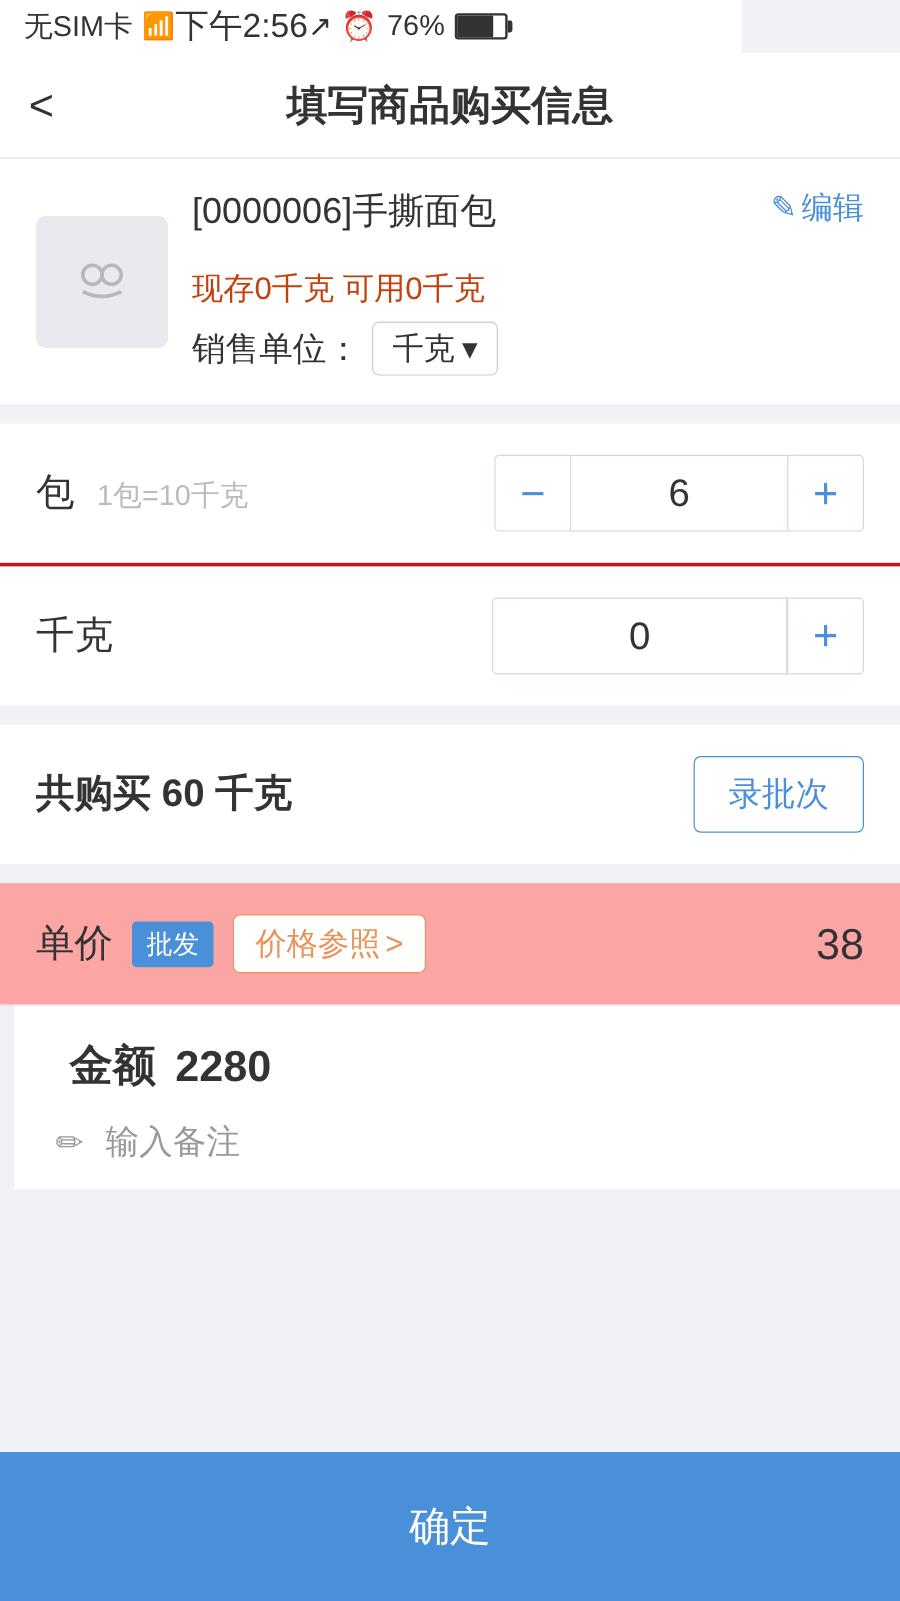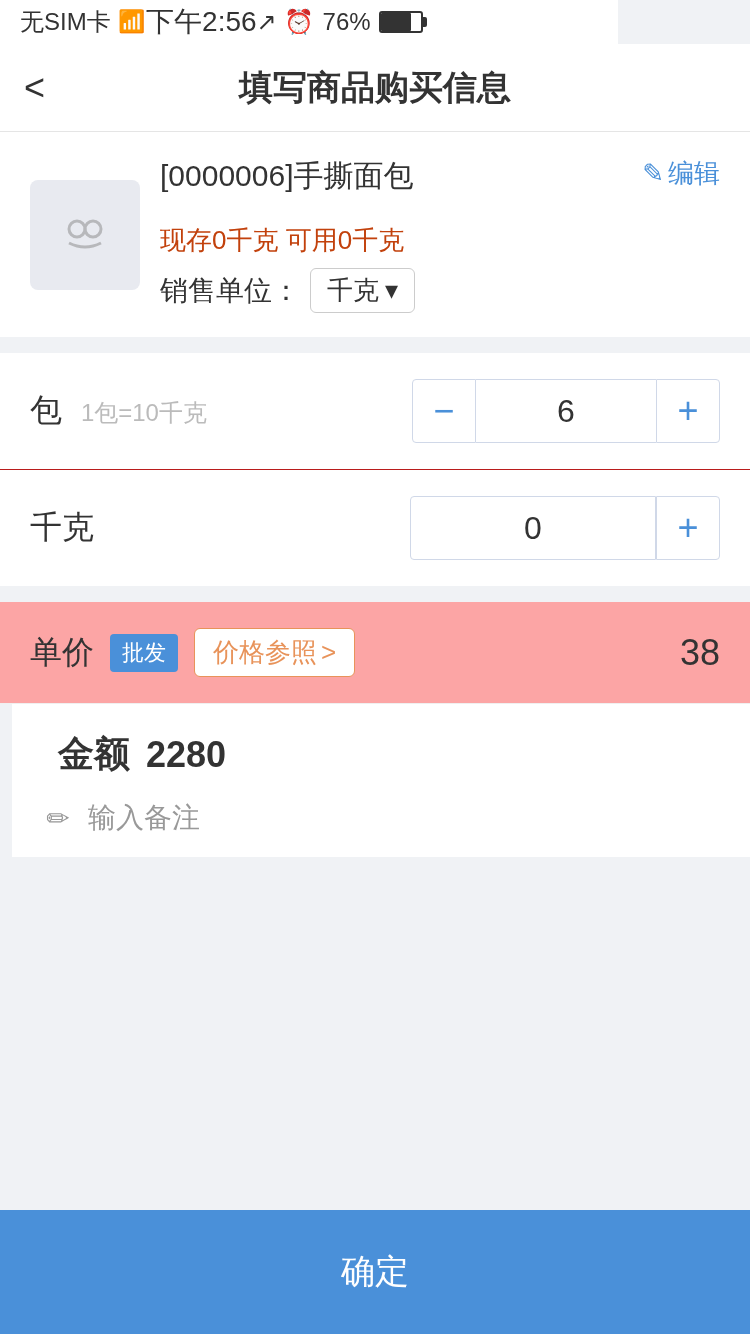--- a/index.html
+++ b/index.html
@@ -135,21 +135,21 @@
 
     
     .input-section {
       background: #fff;
       margin-bottom: 16px;
     }
     .input-row {
       display: flex;
       align-items: center;
       padding: 26px 30px;
-      border-bottom: 1px solid #b91c1c;
+      border-bottom: 3px solid #b91c1c;
     }
     .input-row:last-child { border-bottom: none; }
     .input-label {
       font-size: 32px;
       color: #333;
       flex: 1;
     }
     .input-hint {
       font-size: 24px;
       color: #bbb;
@@ -389,20 +389,28 @@
 
     <div class="input-row">
       <div class="input-label">千克</div>
       <div class="qty-control">
         <input class="qty-input-simple" type="text" value="0" style="">
         <button class="qty-btn qty-btn-plus">+</button>
       </div>
     </div>
   </div>
 
+  <div class="summary-section">
+    <div class="summary-text">
+      <span>共购买</span>
+      <span>60</span>
+      <span>千克</span>
+    </div>
+    <button class="batch-btn">录批次</button>
+  </div>
 
   <div class="price-section">
     <span class="price-label">单价</span>
     <span class="price-tag">批发</span>
     <div class="price-ref-btn">
       <span>价格参照</span>
       <span>&gt;</span>
     </div>
     <div class="price-value">38</div>
   </div>

